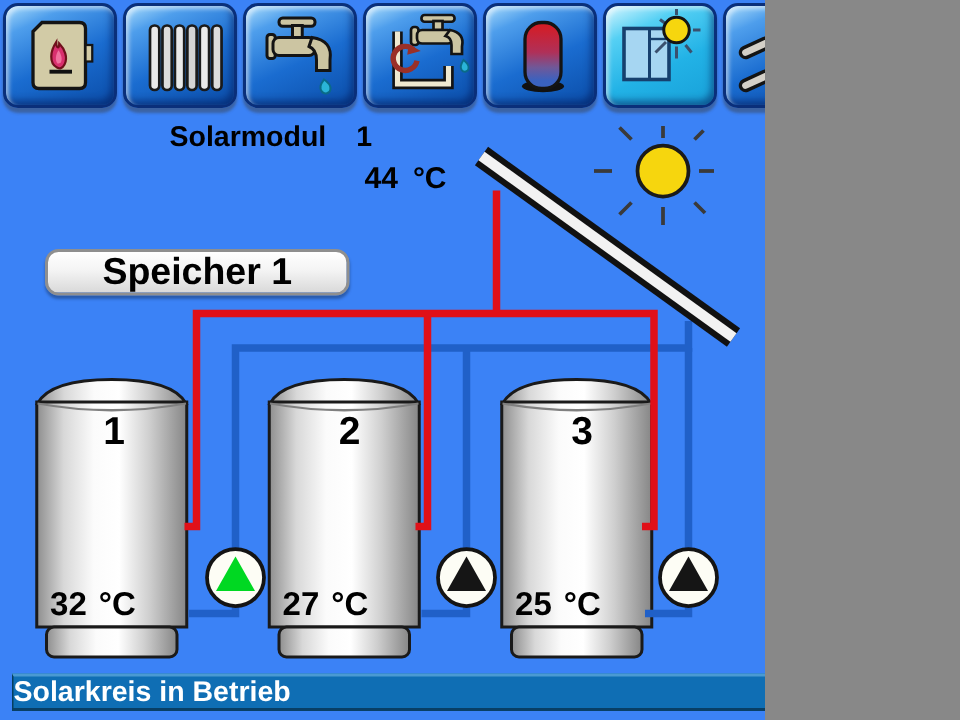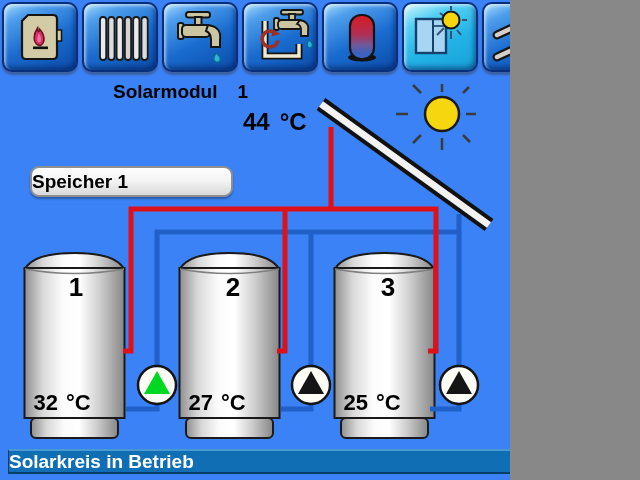--- a/index.html
+++ b/index.html
@@ -18,30 +18,30 @@
                inset -2px -3px 5px rgba(0,20,80,.5),
                0 3px 2px rgba(60,60,60,.45);
   }
   .tbtn.selected{
     background:linear-gradient(155deg,#d9f7ff 0%,#55d0f4 25%,#22b2e6 60%,#18a0d8 100%);
   }
   .tbtn svg{position:absolute;left:0;top:0;}
   
   .module-line{position:absolute;left:113px;top:81px;font-size:19px;font-weight:bold;color:#000;}
   .module-line .num{margin-left:20px;}
-  .temp-line{position:absolute;left:243px;top:108px;font-size:24px;font-weight:bold;color:#000;}
+  .temp-line{position:absolute;left:243px;top:108px;font-size:20px;font-weight:bold;color:#000;}
   .temp-line .unit{margin-left:10px;}
   .vorrang-label{position:absolute;left:57px;top:142px;font-size:18px;font-weight:bold;color:#000;}
   .speicher-btn{
     position:absolute;left:30px;top:166px;width:203px;height:31px;box-sizing:border-box;
     border:2px solid #8f8f8f;border-radius:9px;
     background:linear-gradient(180deg,#ffffff 0%,#f4f4f4 45%,#d9d9d9 100%);
     box-shadow:0 2px 2px rgba(0,0,0,.3), inset 0 1px 1px #fff;
-    display:flex;align-items:center;
-    font-size:19px;font-weight:bold;color:#000;
+    display:flex;align-items:center;justify-content:center;
+    font-size:25px;font-weight:bold;color:#000;
   }
   
   .side-btn{
     position:absolute;box-sizing:border-box;border:2px solid #0a2f7a;border-radius:10px;
     background:linear-gradient(155deg,#a8dcfc 0%,#4e9eec 20%,#1a6cd0 55%,#0b4da8 100%);
     box-shadow:inset 2px 2px 3px rgba(255,255,255,.55),
                inset -2px -3px 5px rgba(0,20,80,.5),
                0 3px 2px rgba(60,60,60,.45);
   }
   #btn-timer{left:527px;top:268px;width:104px;height:81px;}

